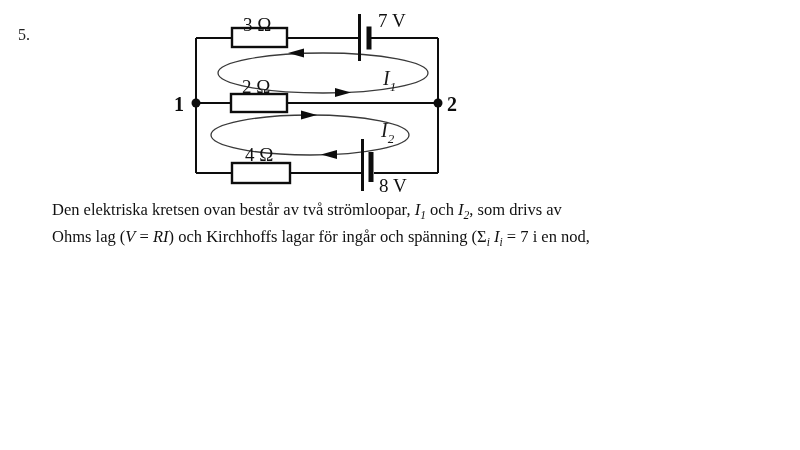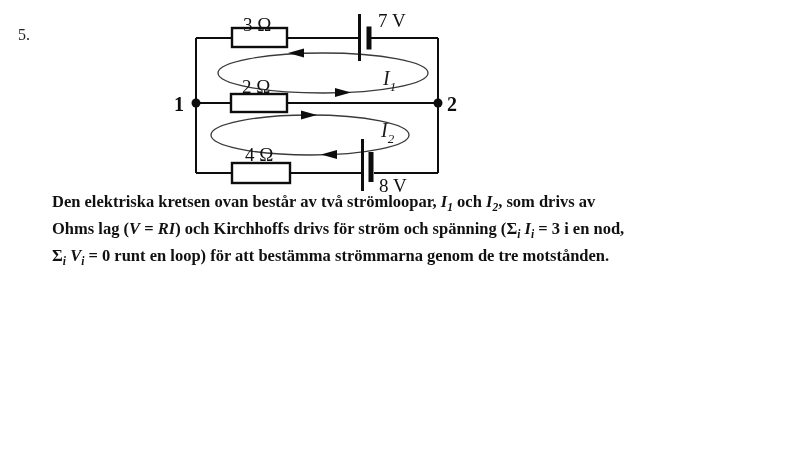--- a/index.html
+++ b/index.html
@@ -19,22 +19,22 @@
   .node-dot { fill: #0d0d0d; }
   .loop-ellipse { fill: none; stroke: #3a3a3a; stroke-width: 1.3; }
   .loop-arrow { fill: #0d0d0d; stroke: none; }
 
   .comp-label { font-family: "Liberation Serif", serif; font-size: 19px; fill: #111111; }
   .node-label { font-family: "Liberation Serif", serif; font-size: 20px; font-weight: bold; fill: #0d0d0d; }
   .loop-label { font-family: "Liberation Serif", serif; font-size: 20px; font-style: italic; fill: #1a1a1a; }
   .loop-sub  { font-size: 13px; font-style: italic; }
 
   .problem-text {
-    position: absolute; left: 52px; top: 191px; width: 600px;
-    font-size: 16.5px; line-height: 21px; color: #111111; font-weight: bold;
+    position: absolute; left: 52px; top: 199px; width: 600px;
+    font-size: 16.5px; line-height: 21px; color: #111111;
   }
   .ptline { white-space: nowrap; }
   .it { font-style: italic; }
   .sb { font-style: italic; font-size: 11.5px; vertical-align: -4px; }
 </style>
 </head>
 <body>
 
 <div class="problem-number">5.</div>
 
@@ -75,15 +75,14 @@
 
   <text class="node-label" x="174" y="111">1</text>
   <text class="node-label" x="447" y="111">2</text>
 
   <text class="loop-label" x="383" y="85"><tspan>I</tspan><tspan class="loop-sub" dy="6">1</tspan></text>
   <text class="loop-label" x="381" y="137"><tspan>I</tspan><tspan class="loop-sub" dy="6">2</tspan></text>
 </svg>
 
 <div class="problem-text">
   <div class="ptline"><span>Den elektriska kretsen ovan består av två strömloopar, </span><span class="it">I</span><span class="sb">1</span><span> och </span><span class="it">I</span><span class="sb">2</span><span>, som drivs av</span></div>
-  <div class="ptline"><span>Ohms lag (</span><span class="it">V</span><span> = </span><span class="it">RI</span><span>) och Kirchhoffs drivs för ström och spänning (</span><span>Σ</span><span class="sb">i</span><span class="it"> I</span><span class="sb">i</span><span> = 3 i en nod,</span></div>
-  <div class="ptline"><span>Σ</span><span class="sb">i</span><span class="it"> V</span><span class="sb">i</span><span> = 0 runt en loop) för att bestämma strömmarna genom de tre motstånden.</span></div>
+  <div class="ptline"><span>Ohms lag (</span><span class="it">V</span><span> = </span><span class="it">RI</span><span>) och Kirchhoffs lagar för ingår och spänning (</span><span>Σ</span><span class="sb">i</span><span class="it"> I</span><span class="sb">i</span><span> = 7 i en nod,</span></div>
 </div>
 
 </body></html>

